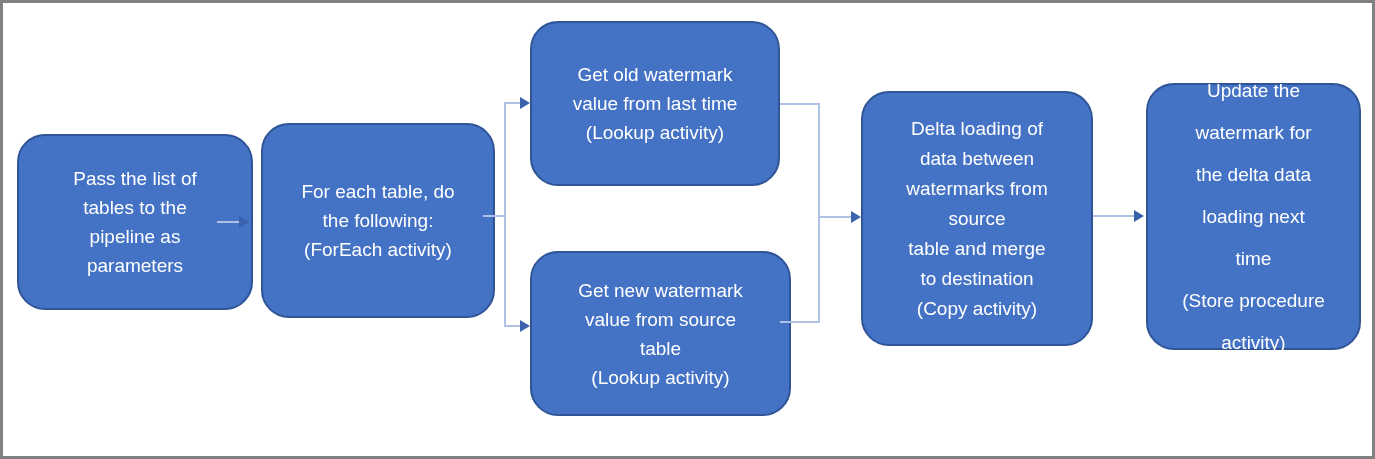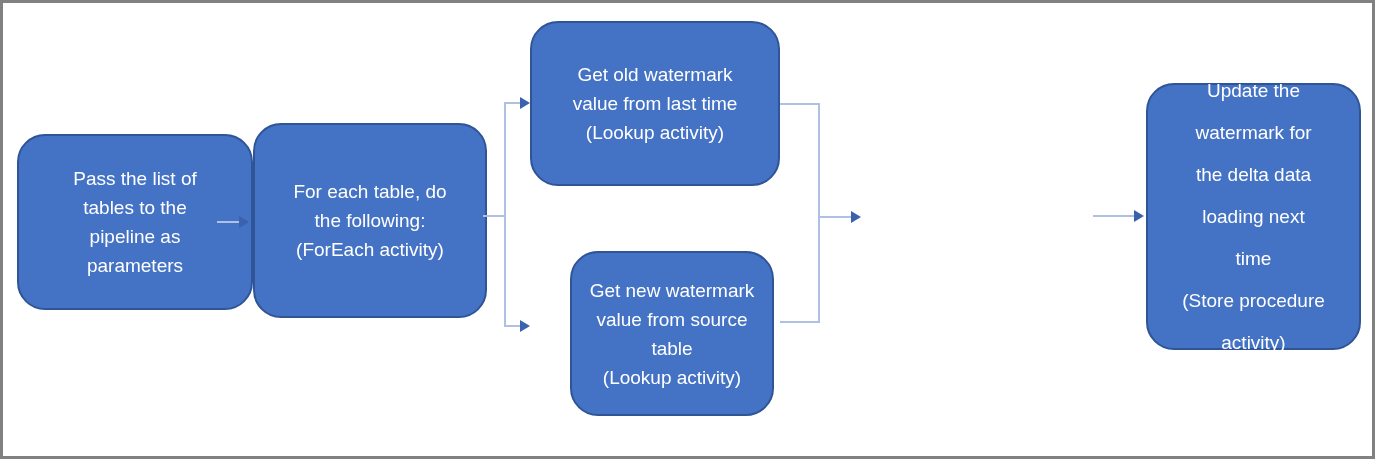--- a/index.html
+++ b/index.html
@@ -34,23 +34,23 @@
     display: flex;
     align-items: center;
     justify-content: center;
     text-align: center;
     white-space: pre-line;
     font-size: 19px;
     line-height: 29px;
     padding: 16px 10px;
   }
   .node-1 { left: 14px;   top: 131px; width: 236px; height: 176px; }
-  .node-2 { left: 250px;  top: 120px; width: 234px; height: 195px; }
+  .node-2 { left: 258px;  top: 120px; width: 234px; height: 195px; }
   .node-3 { left: 527px;  top: 18px;  width: 250px; height: 165px; }
-  .node-4 { left: 527px;  top: 248px; width: 204px; height: 165px; margin-left: 40px; }
+  .node-4 { left: 527px;  top: 248px; width: 261px; height: 165px; }
   .node-5 { left: 858px;  top: 88px;  width: 232px; height: 255px; line-height: 30px; }
   .node-6 { left: 1143px; top: 80px;  width: 215px; height: 267px; line-height: 42px; }
 
   .hline, .vline {
     position: absolute;
     background: var(--connector);
   }
   .hline { height: 2px; }
   .vline { width: 2px; }
   .arrowhead {
@@ -96,20 +96,27 @@
   <div class="node node-2">For each table, do
 the following:
 (ForEach activity)</div>
   <div class="node node-3">Get old watermark
 value from last time
 (Lookup activity)</div>
   <div class="node node-4">Get new watermark
 value from source
 table
 (Lookup activity)</div>
+  <div class="node node-5">Delta loading of
+data between
+watermarks from
+source
+table and merge
+to destination
+(Copy activity)</div>
   <div class="node node-6">Update the
 watermark for
 the delta data
 loading next
 time
 (Store procedure
 activity)</div>
 
   <div class="hline c1-line"></div>
   <div class="arrowhead c1-arrow"></div>

